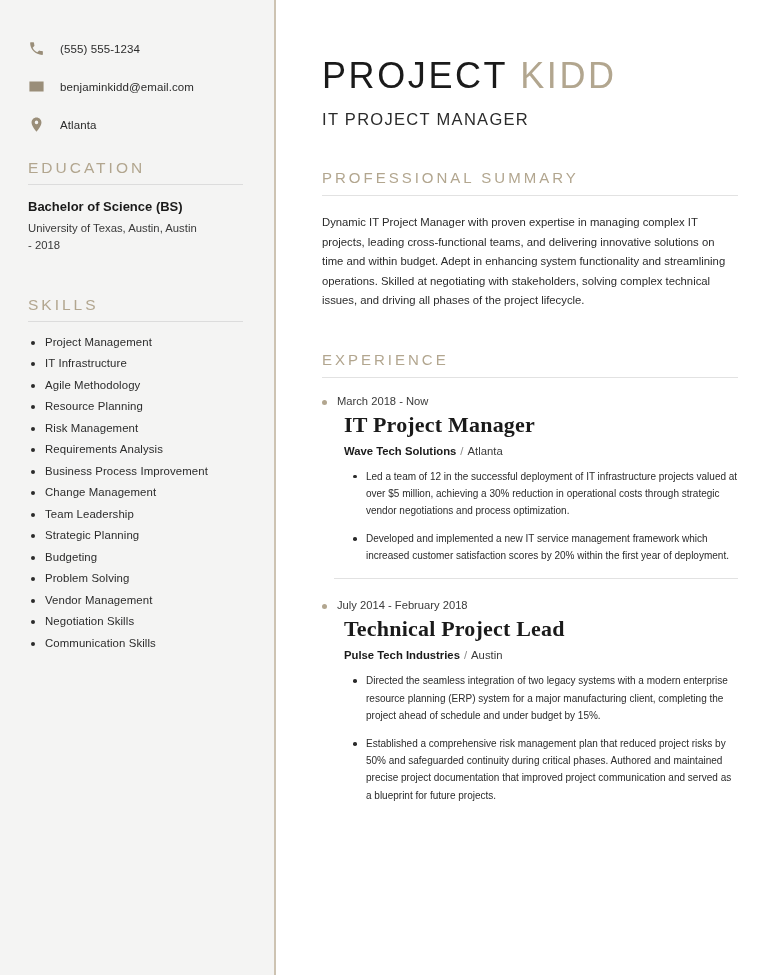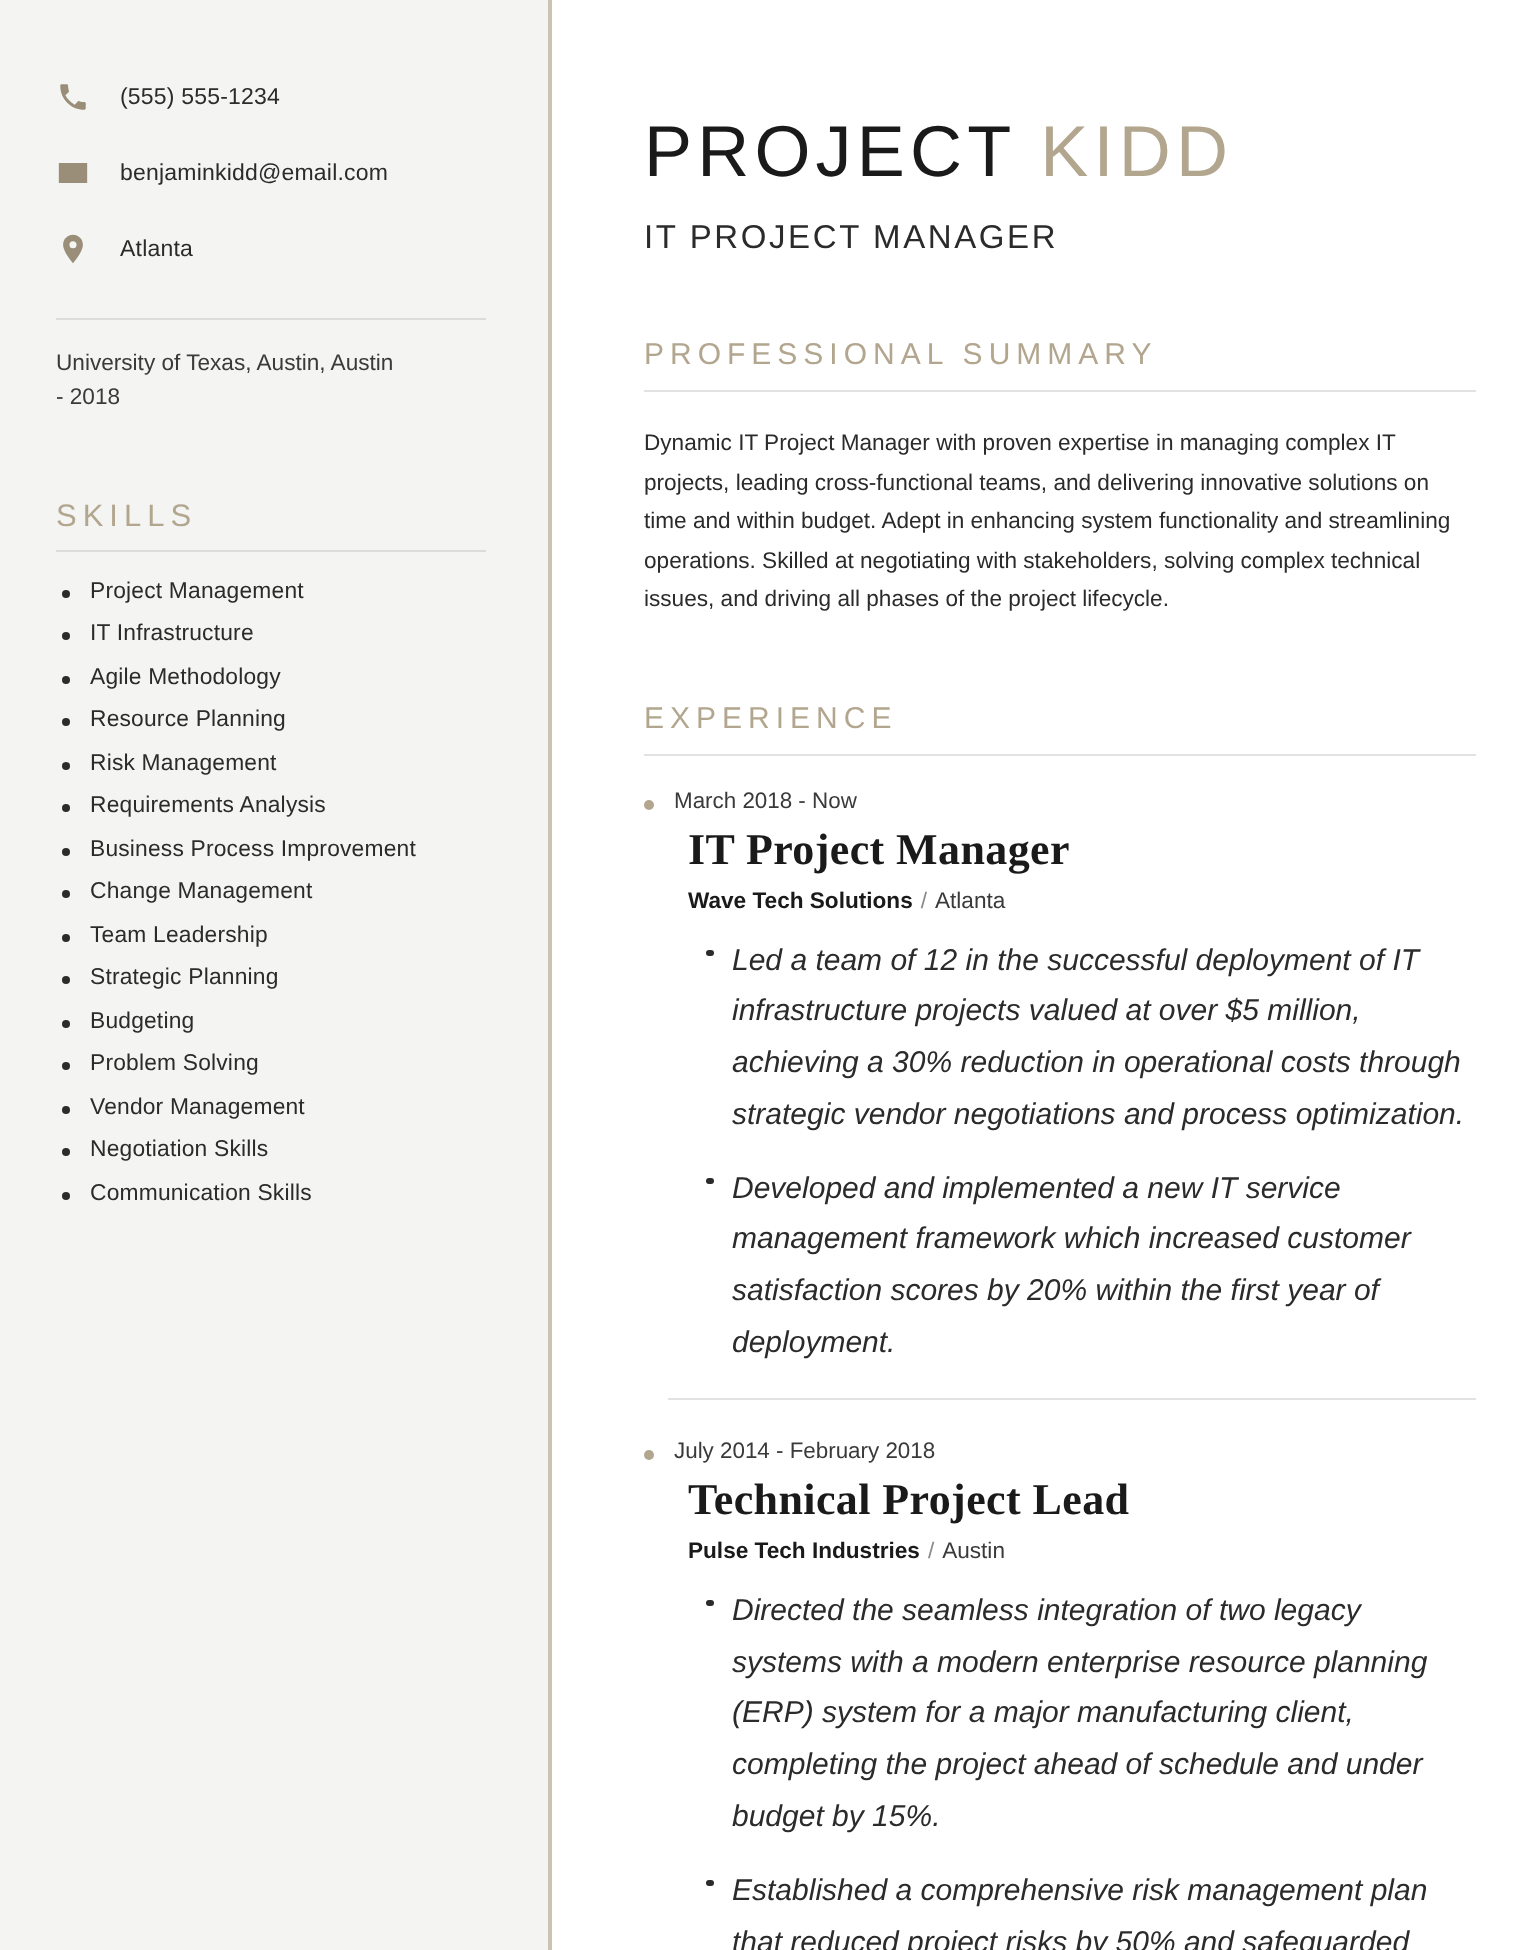--- a/index.html
+++ b/index.html
@@ -140,26 +140,25 @@
     font-size:11.3px;
     margin-bottom:11px;
   }
   .exp-company .cname { font-weight:bold; color:#1a1a1a; }
   .exp-company .sep { color:#8a8a8a; margin:0 4px; }
   .exp-company .cloc { color:#3a3a3a; }
 
   .bullets { margin-left:30px; }
   .bullet {
     position:relative;
-    font-size:15px;
+    font-size:10px;
     line-height:1.72;
     color:#2b2b2b;
     padding-left:14px;
     margin-bottom:11px;
-    font-style:italic;
   }
   .bullet::before {
     content:"";
     position:absolute;
     left:1px; top:7px;
     width:3.5px; height:3.5px;
     border-radius:50%;
     background:#2b2b2b;
   }
   .entry-divider {
@@ -200,21 +199,23 @@
           <svg viewBox="0 0 24 24">
               <path d="M12 2C8.1 2 5 5.1 5 9c0 5.2 7 13 7 13s7-7.8 7-13c0-3.9-3.1-7-7-7zm0 9.5A2.5 2.5 0 1 1 12 6.5a2.5 2.5 0 0 1 0 5z"></path>
             </svg>
         </span>
         <span class="contact-text">Atlanta</span>
       </div>
 
     </div>
 
     <section>
+      <h2 class="side-heading">EDUCATION</h2>
       <div class="side-rule"></div>
+      <div class="edu-degree">Bachelor of Science (BS)</div>
       <div class="edu-school">University of Texas, Austin, Austin</div>
       <div class="edu-school">- 2018</div>
     </section>
 
     <section class="skills-block">
       <h2 class="side-heading">SKILLS</h2>
       <div class="side-rule"></div>
       <ul id="skills-list" style="list-style:none;">
           <li class="skill-item">Project Management</li>
           <li class="skill-item">IT Infrastructure</li>

